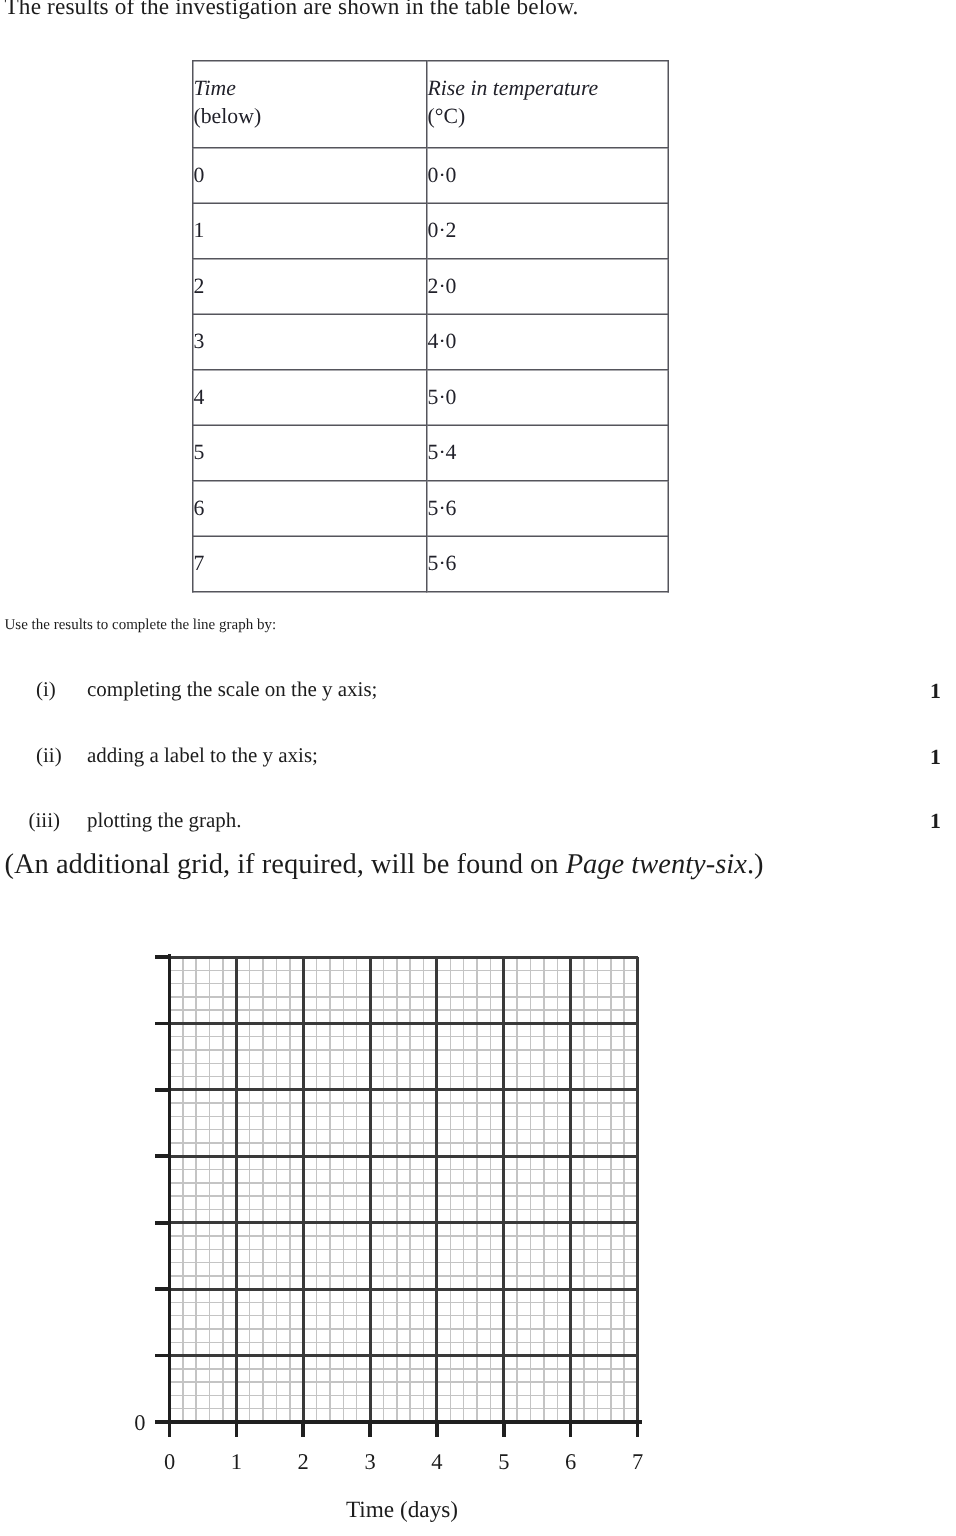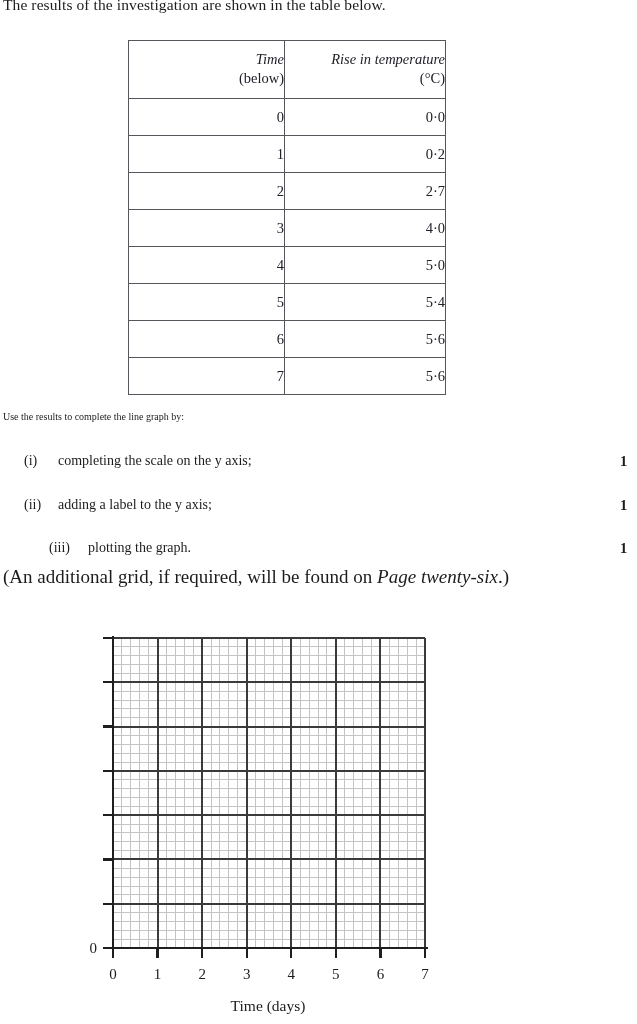--- a/index.html
+++ b/index.html
@@ -31,21 +31,21 @@
   .results-table {
     position: absolute;
     left: 128px;
     top: 40px;
     width: 315px;
     border-collapse: collapse;
     table-layout: fixed;
   }
   .results-table td, .results-table th {
     border: 1px solid #55555c;
-    text-align: right;
+    text-align: left;
     font-weight: normal;
     font-size: 14.5px;
     color: #21212a;
     padding: 0;
     height: 36px;
     vertical-align: middle;
   }
   .results-table th {
     height: 50px;
     line-height: 1.28;
@@ -72,21 +72,21 @@
   }
   .task .num {
     display: inline-block;
     width: 40px;
     text-align: left;
     padding-left: 6px;
     box-sizing: border-box;
   }
   .task-i   { top: 453px; }
   .task-ii  { top: 497px; }
-  .task-iii { top: 540px; margin-left: 30px; }
+  .task-iii { top: 540px; }
   .task-iii .num { padding-left: 1px; }
 
   .mark {
     position: absolute;
     left: 620px;
     font-size: 14.5px;
     font-weight: bold;
   }
   .mark-i   { top: 453px; }
   .mark-ii  { top: 497px; }
@@ -144,21 +144,21 @@
     <tr>
       <td>0</td>
       <td>0·0</td>
     </tr>
     <tr>
       <td>1</td>
       <td>0·2</td>
     </tr>
     <tr>
       <td>2</td>
-      <td>2·7</td>
+      <td>2·0</td>
     </tr>
     <tr>
       <td>3</td>
       <td>4·0</td>
     </tr>
     <tr>
       <td>4</td>
       <td>5·0</td>
     </tr>
     <tr>

